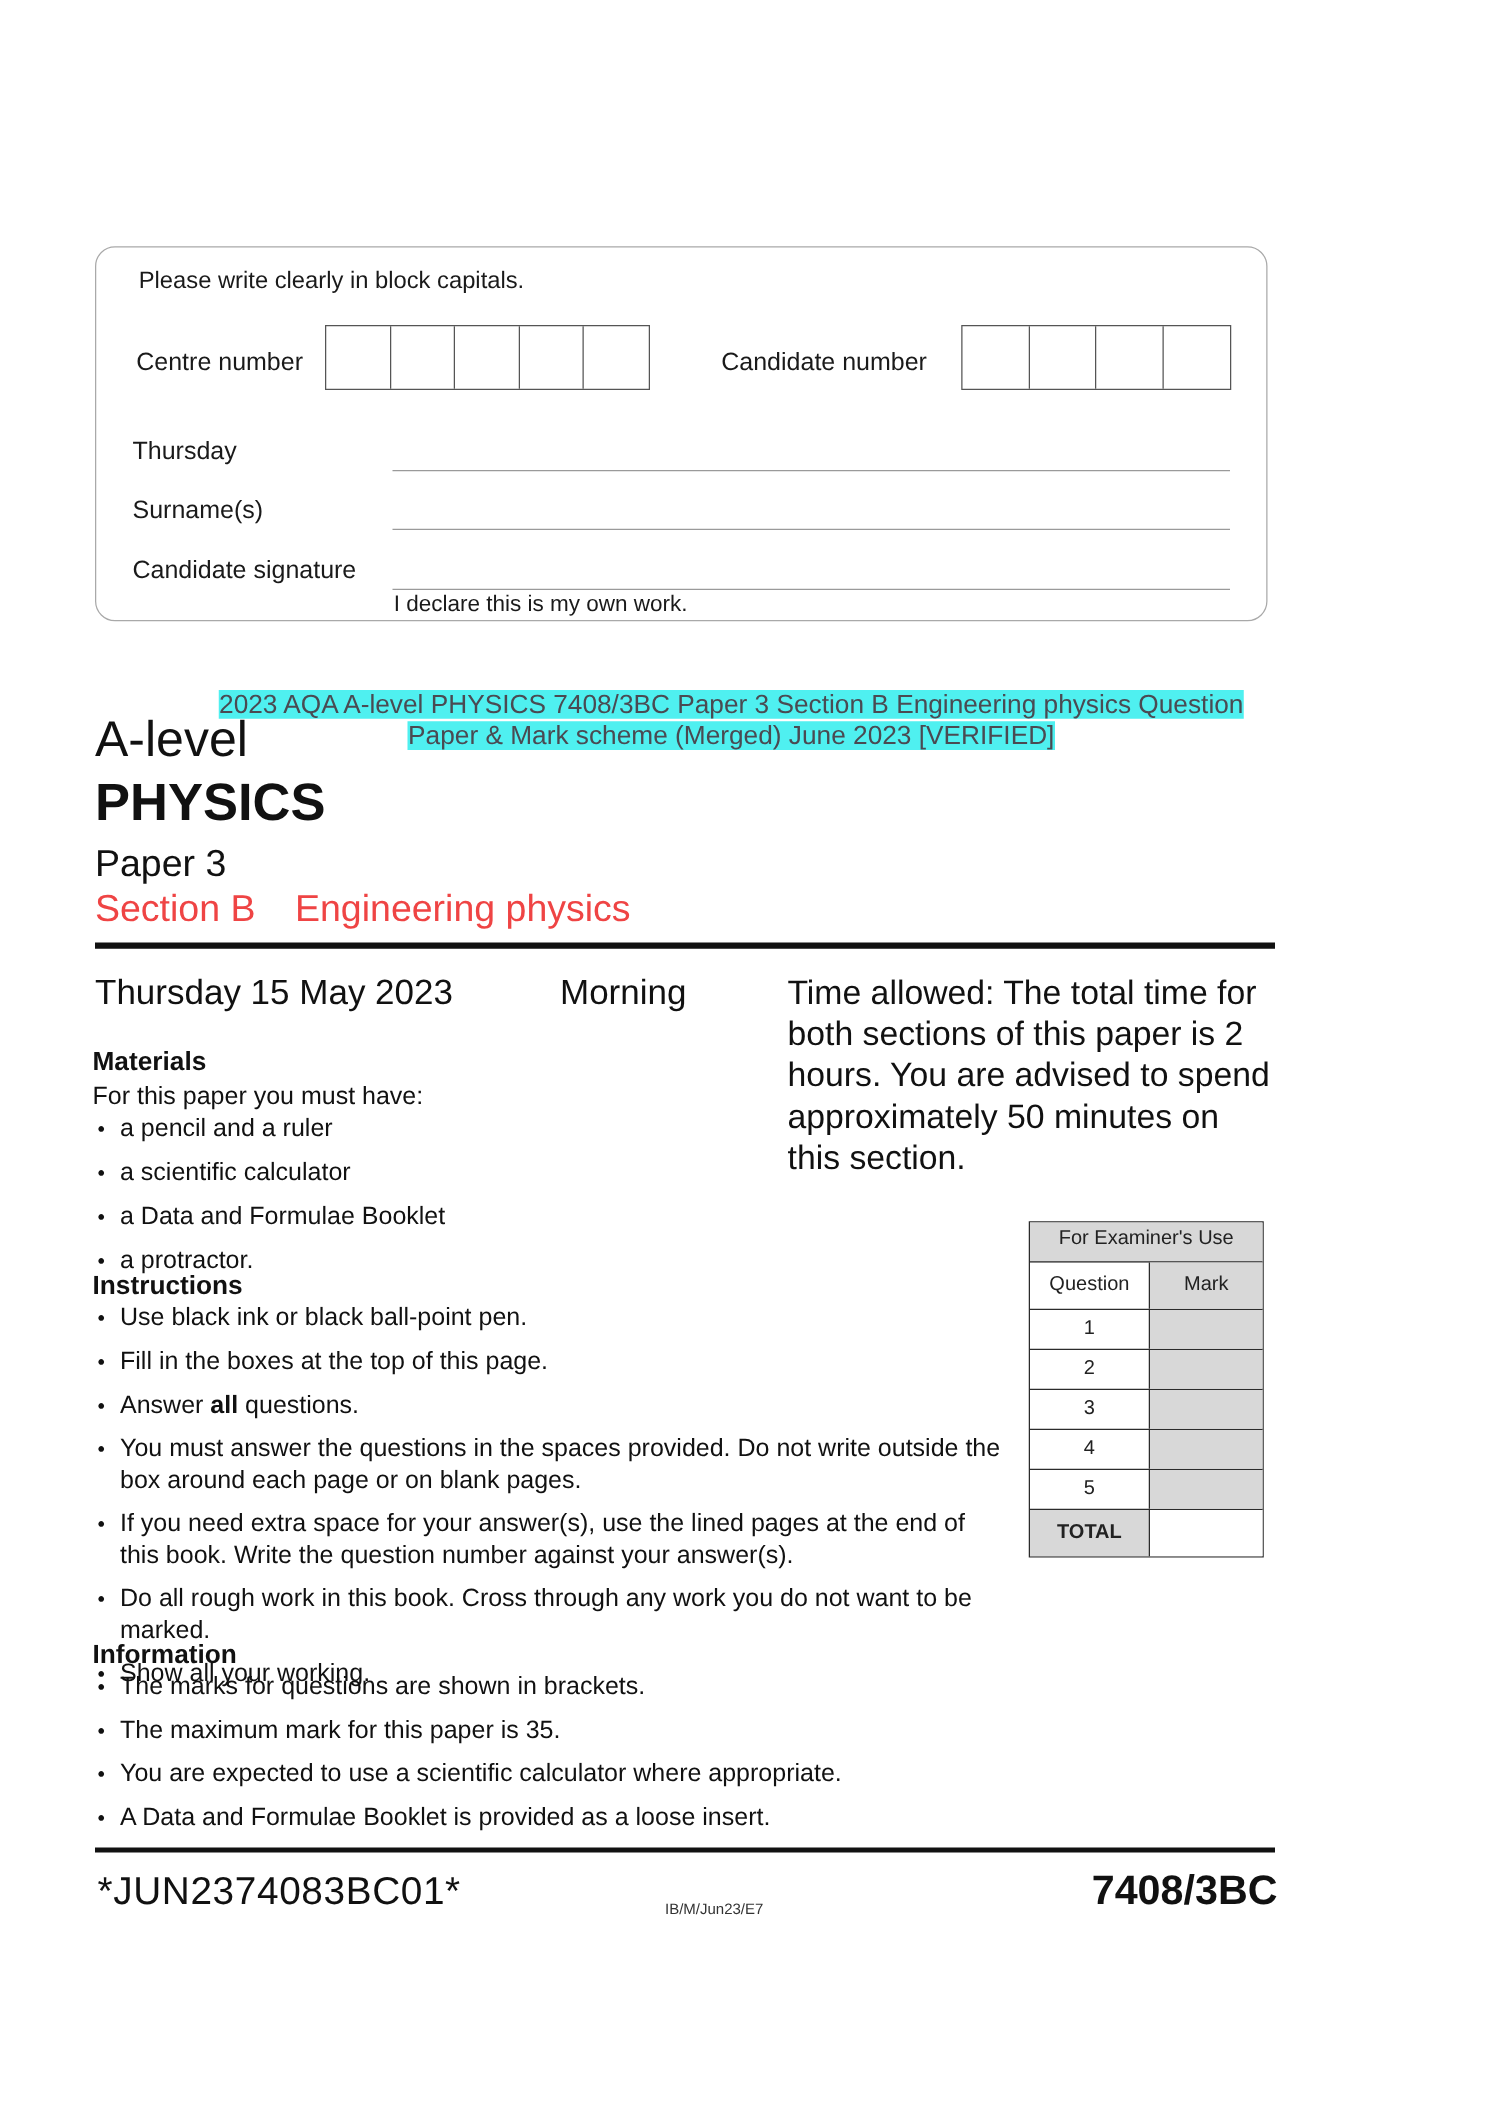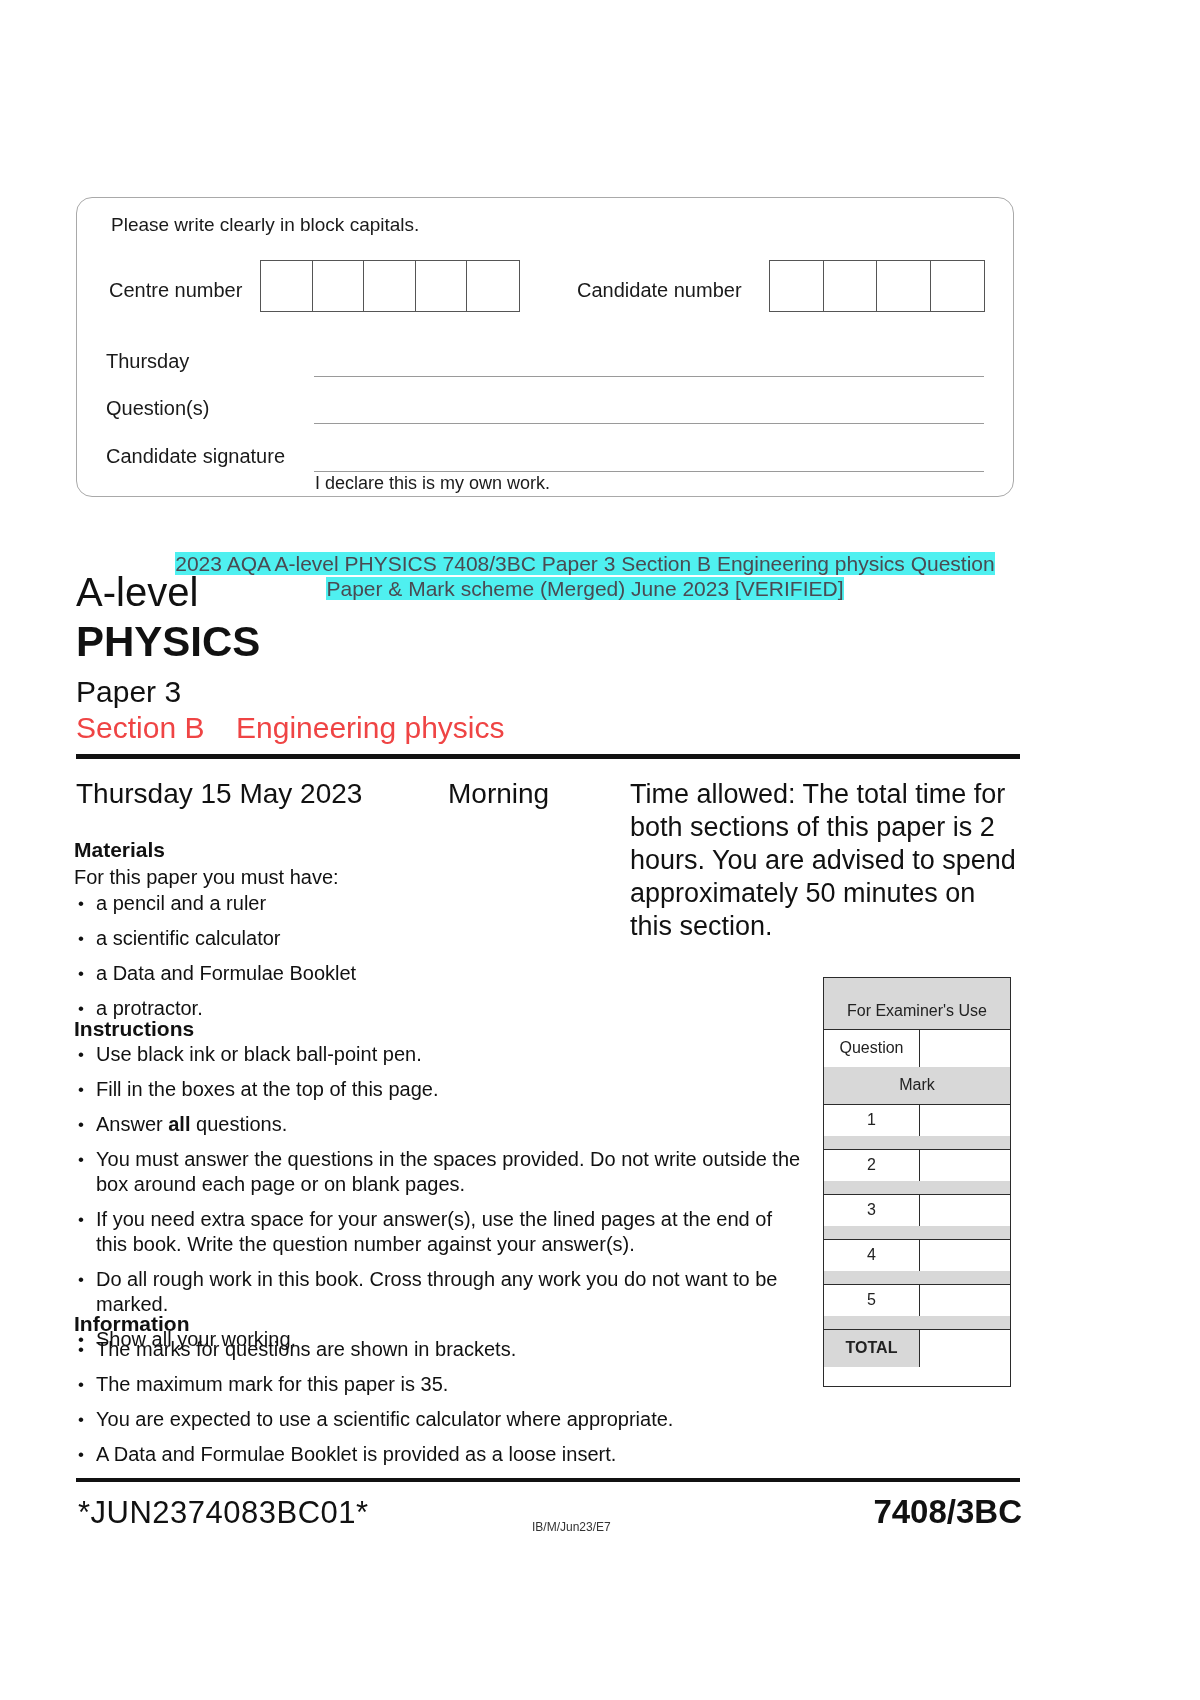--- a/index.html
+++ b/index.html
@@ -218,28 +218,27 @@
     top: 977px;
     width: 188px;
     border: 1.6px solid #2b2b2b;
     box-sizing: border-box;
     background: #fff;
   }
   .extable .ex-title {
     background: #d8d8d8;
     text-align: center;
     font-size: 16px;
-    padding: 24px 0 9px 0;
+    padding: 4px 0 9px 0;
     color: #222;
     border-bottom: 1.6px solid #2b2b2b;
   }
   .extable .ex-row {
     display: flex;
     border-bottom: 1.6px solid #2b2b2b;
-    flex-direction: column;
   }
   .extable .ex-row:last-child { border-bottom: none; }
   .extable .ex-c1 {
     width: 96px;
     border-right: 1.6px solid #2b2b2b;
     text-align: center;
     font-size: 16px;
     padding: 6px 0 7px 0;
     box-sizing: border-box;
     color: #222;
@@ -322,21 +321,21 @@
     <div class="boxrow" style="left:692px; top:62px; width:216px; height:52px;">
       <div class="cell" style="width:54px;"></div>
       <div class="cell" style="width:54px;"></div>
       <div class="cell" style="width:54px;"></div>
       <div class="cell" style="width:54px;"></div>
     </div>
 
     <div class="lbl" style="left:29px; top:152px;">Thursday</div>
     <div class="writeline" style="left:237px; top:178px; width:670px;"></div>
 
-    <div class="lbl" style="left:29px; top:199px;">Question(s)</div>
+    <div class="lbl" style="left:29px; top:199px;">Surname(s)</div>
     <div class="writeline" style="left:237px; top:225px; width:670px;"></div>
 
     <div class="lbl" style="left:29px; top:247px;">Candidate signature</div>
     <div class="writeline" style="left:237px; top:273px; width:670px;"></div>
     <div class="declare" style="left:238px; top:275px;">I declare this is my own work.</div>
   </div>
 
   <div class="banner"><span class="hl">2023 AQA A-level PHYSICS 7408/3BC Paper 3 Section B Engineering physics Question Paper &amp; Mark scheme (Merged) June 2023 [VERIFIED]</span></div>
 
   <div class="t-alevel">A-level</div>

